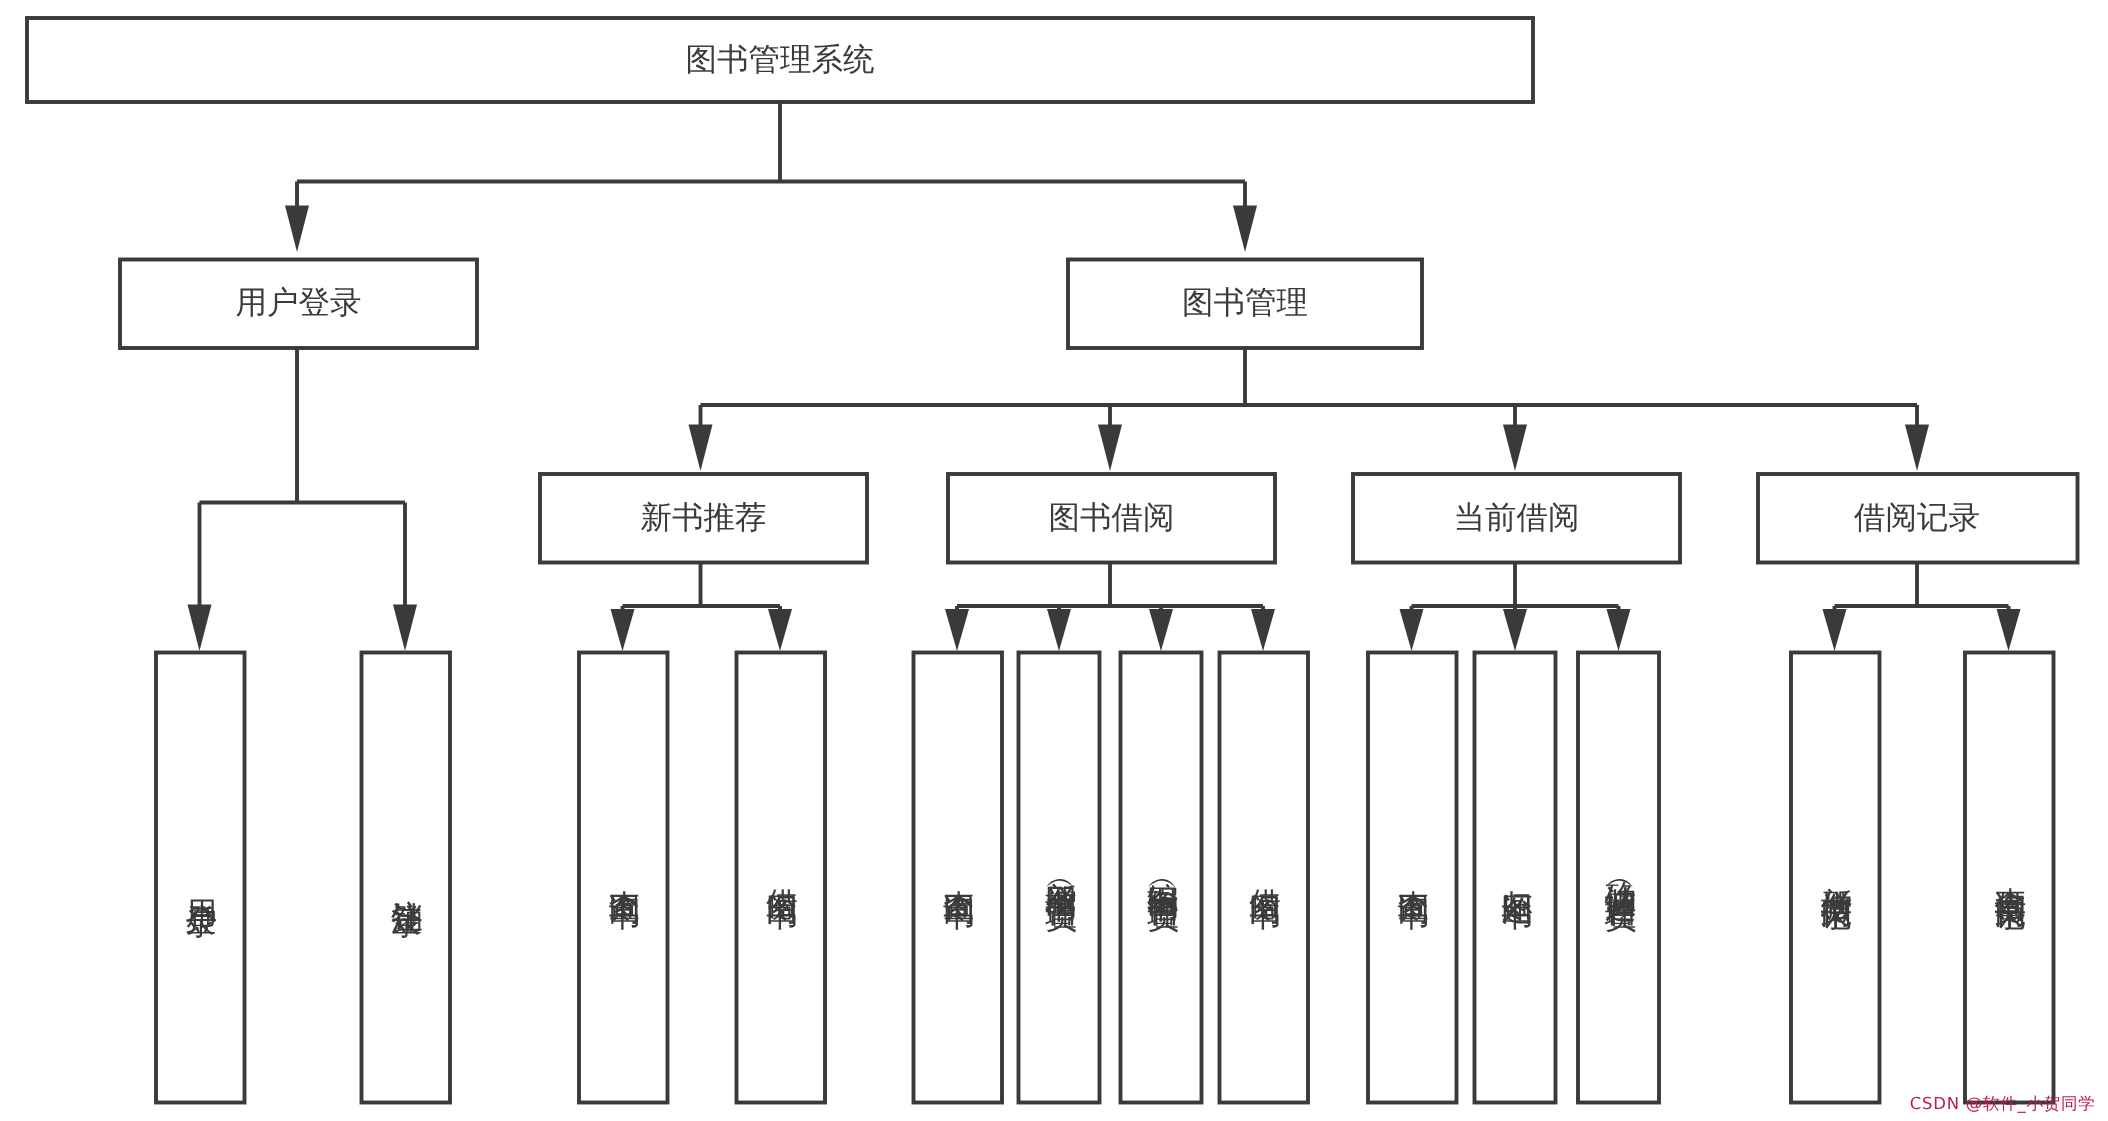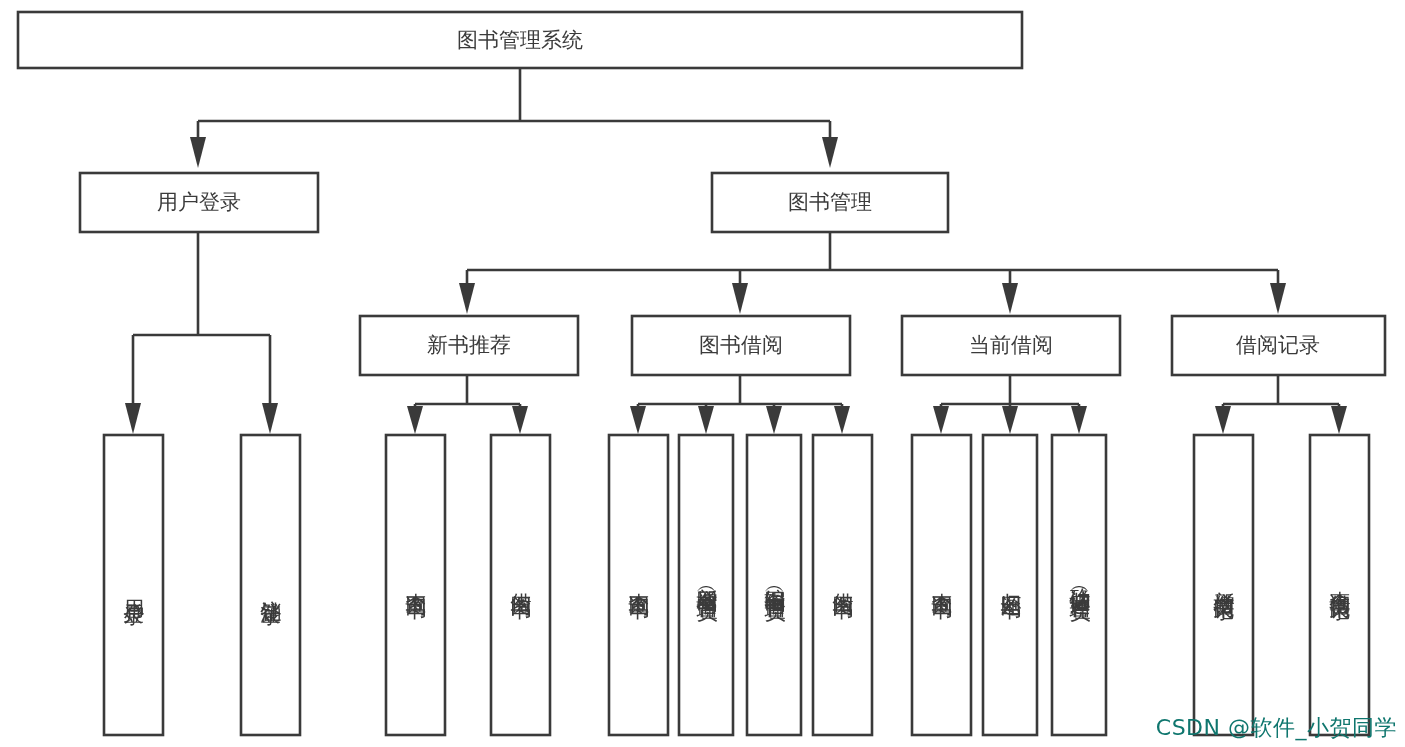--- a/index.html
+++ b/index.html
@@ -51,22 +51,22 @@
   .node-label.vertical {
     writing-mode: vertical-rl;
     text-orientation: upright;
     letter-spacing: 2px;
   }
   .watermark {
     position: absolute;
     right: 8px;
     bottom: 4px;
     font-family: "DejaVu Sans", "Liberation Sans", sans-serif;
-    font-size: 22px;
-    color: #0f766e;
+    font-size: 11px;
+    color: #be185d;
     white-space: nowrap;
     letter-spacing: 0.5px;
   }
 </style>
 </head>
 <body>
 
 <div id="diagram-root">
 
   <svg id="flow" viewBox="0 0 1405 747">

